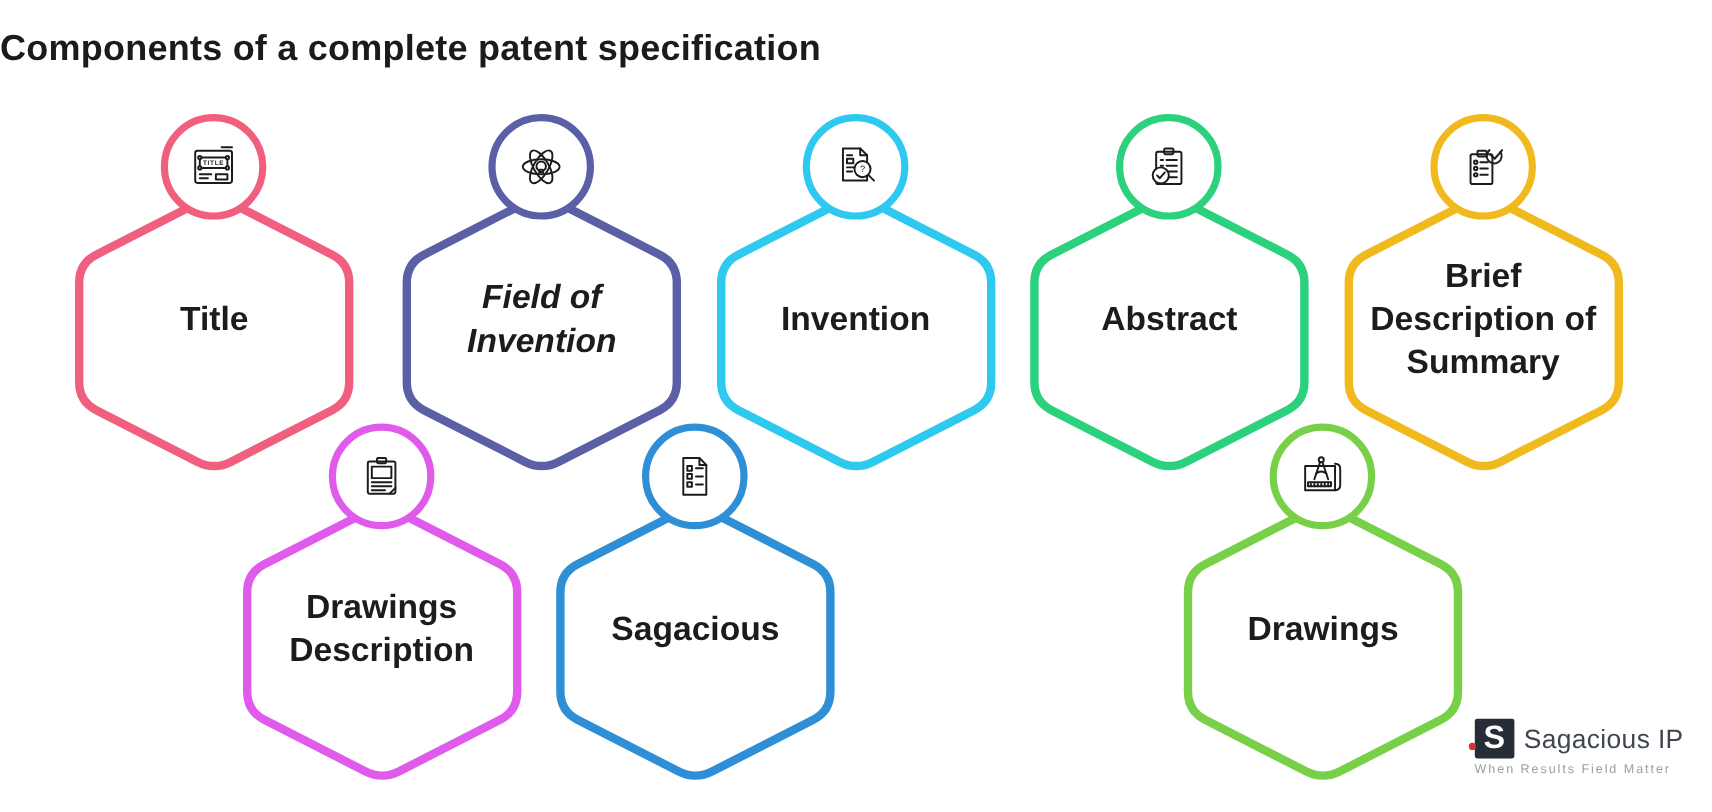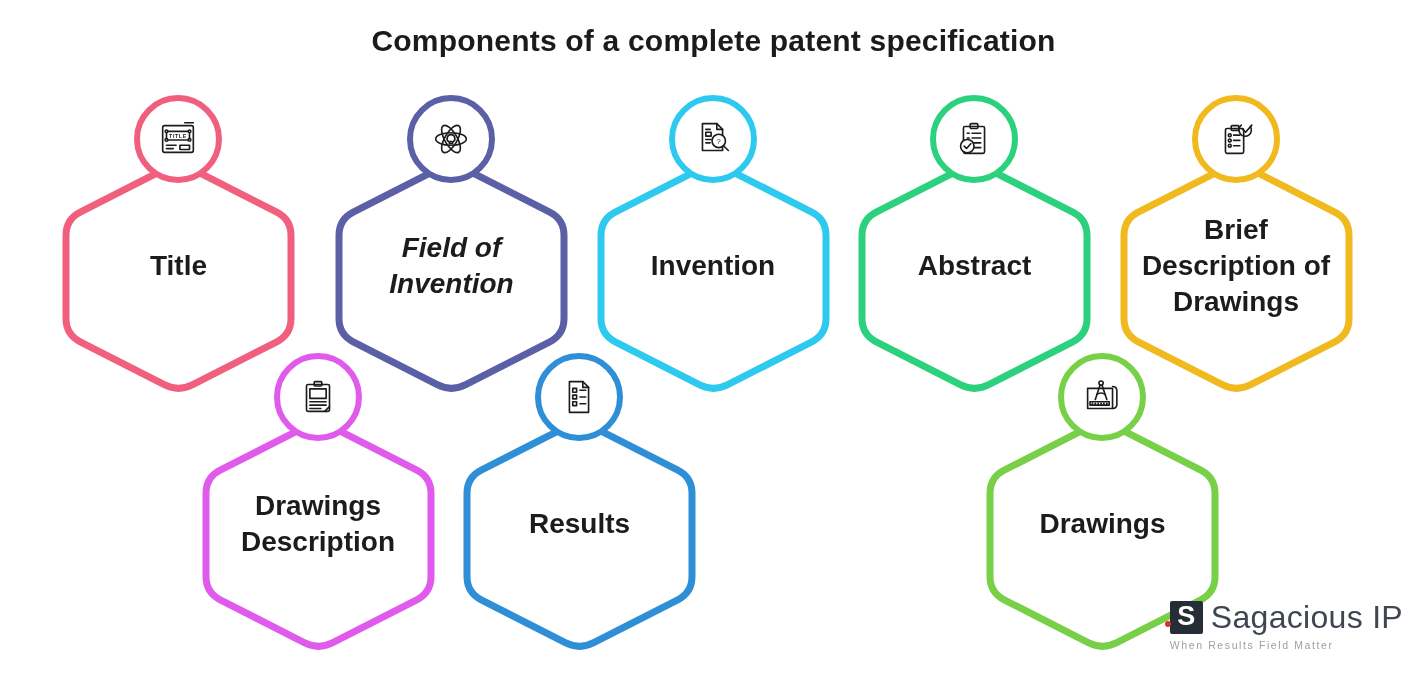--- a/index.html
+++ b/index.html
@@ -1,38 +1,38 @@
 <!DOCTYPE html>
 <html><head>
 <meta charset="utf-8">
 <style>
   html,body{margin:0;padding:0;background:#ffffff;}
   body{font-family:"Liberation Sans","DejaVu Sans",sans-serif;}
   .canvas{position:relative;width:1427px;height:677px;background:#ffffff;overflow:hidden;}
-  .page-title{position:absolute;top:24px;left:0;width:100%;margin:0;text-align:center;
+  .page-title{position:absolute;top:24px;left:0;width:100%;margin:0;
     font-size:30px;font-weight:700;color:#1b1b1b;letter-spacing:.2px;}
   .hex-grid{position:absolute;inset:0;}
   .hex-item{position:absolute;width:225px;height:297px;}
   .hex-svg{position:absolute;left:-6px;top:61px;z-index:1;}
   .hex-label{position:absolute;left:0;top:67px;width:225px;height:230px;z-index:2;
     display:flex;align-items:center;justify-content:center;text-align:center;
     font-size:28px;font-weight:700;color:#1c1c1c;line-height:1.28;white-space:pre-line;
     transform:translateY(-11px);}
   .hex-circle{position:absolute;top:0;left:68px;width:76px;height:76px;border-radius:50%;
     background:#ffffff;border:6px solid currentColor;z-index:3;
     display:flex;align-items:center;justify-content:center;}
   .hex-circle svg{display:block;}
   
   .logo{position:absolute;right:24px;top:599px;z-index:5;}
   .logo-row{display:flex;align-items:center;gap:8px;}
   .logo-mark{position:relative;width:33px;height:33px;background:#272d36;border-radius:2px;
     display:flex;align-items:center;justify-content:center;}
   .logo-mark .s{color:#ffffff;font-size:27px;font-weight:700;line-height:1;transform:translateY(-1px);}
   .logo-dot{position:absolute;left:-5px;bottom:7px;width:6px;height:6px;border-radius:50%;background:#d8312f;}
-  .logo-name{font-size:32px;color:#3f4651;letter-spacing:.3px;}
+  .logo-name{font-size:22px;color:#3f4651;letter-spacing:.3px;}
   .logo-tagline{margin-top:3px;font-size:10.5px;color:#9aa0a8;letter-spacing:1.6px;white-space:nowrap;}
 </style>
 </head>
 <body>
 
 <main class="canvas">
   <h1 class="page-title">Components of a complete patent specification</h1>
 
   <section class="hex-grid">
       <div class="hex-item" style="left: 66px; top: 95px;">
@@ -118,21 +118,21 @@
             </svg>
           </span>
       </div>
     </div>
       <div class="hex-item" style="left: 1123.5px; top: 95px;">
       <svg class="hex-svg" width="237" height="242" viewBox="-6 -6 237 242">
         <path d="M98.25 7.28 Q112.5 0 126.75 7.28 L210.75 50.22 Q225 57.5 225 73.5 L225 156.5 Q225 172.5 210.75 179.78 L126.75 222.72 Q112.5 230 98.25 222.72 L14.25 179.78 Q0 172.5 0 156.5 L0 73.5 Q0 57.5 14.25 50.22 Z" fill="#ffffff" stroke-width="7" stroke-linejoin="round" stroke="#f0ba1e"></path>
       </svg>
       <div class="hex-label">Brief
 Description of
-Drawings</div>
+Summary</div>
       <div class="hex-circle" style="color: rgb(240, 186, 30);">
         <span class="hex-icon">
             <svg width="46" height="46" viewBox="0 0 48 48" fill="none" stroke="#1c1c1c" stroke-width="1.7" stroke-linecap="round" stroke-linejoin="round">
    <rect x="13" y="13" width="19" height="26" rx="1.6"></rect>
               <rect x="19" y="10" width="8" height="5" rx="1"></rect>
    <circle cx="17.5" cy="20" r="1.5"></circle>
               <line x1="21.5" y1="20" x2="28" y2="20"></line>
    <circle cx="17.5" cy="25.5" r="1.5"></circle>
               <line x1="21.5" y1="25.5" x2="28" y2="25.5"></line>
    <circle cx="17.5" cy="31" r="1.5"></circle>
@@ -160,21 +160,21 @@
    <line x1="15.5" y1="36" x2="27" y2="36"></line>
               <path d="M31 39 l5 -5"></path>
             </svg>
           </span>
       </div>
     </div>
       <div class="hex-item" style="left: 467px; top: 353px;">
       <svg class="hex-svg" width="237" height="242" viewBox="-6 -6 237 242">
         <path d="M98.25 7.28 Q112.5 0 126.75 7.28 L210.75 50.22 Q225 57.5 225 73.5 L225 156.5 Q225 172.5 210.75 179.78 L126.75 222.72 Q112.5 230 98.25 222.72 L14.25 179.78 Q0 172.5 0 156.5 L0 73.5 Q0 57.5 14.25 50.22 Z" fill="#ffffff" stroke-width="7" stroke-linejoin="round" stroke="#2f8fd6"></path>
       </svg>
-      <div class="hex-label">Results</div>
+      <div class="hex-label">Sagacious</div>
       <div class="hex-circle" style="color: rgb(47, 143, 214);">
         <span class="hex-icon">
             <svg width="46" height="46" viewBox="0 0 48 48" fill="none" stroke="#1c1c1c" stroke-width="1.7" stroke-linecap="round" stroke-linejoin="round">
    <path d="M14 8 h14 l6 6 v26 h-20 z"></path>
               <path d="M28 8 v6 h6"></path>
    <rect x="17.5" y="15" width="4" height="4"></rect>
               <line x1="25" y1="17" x2="31" y2="17"></line>
    <rect x="17.5" y="22" width="4" height="4"></rect>
               <line x1="25" y1="24" x2="31" y2="24"></line>
    <rect x="17.5" y="29" width="4" height="4"></rect>

